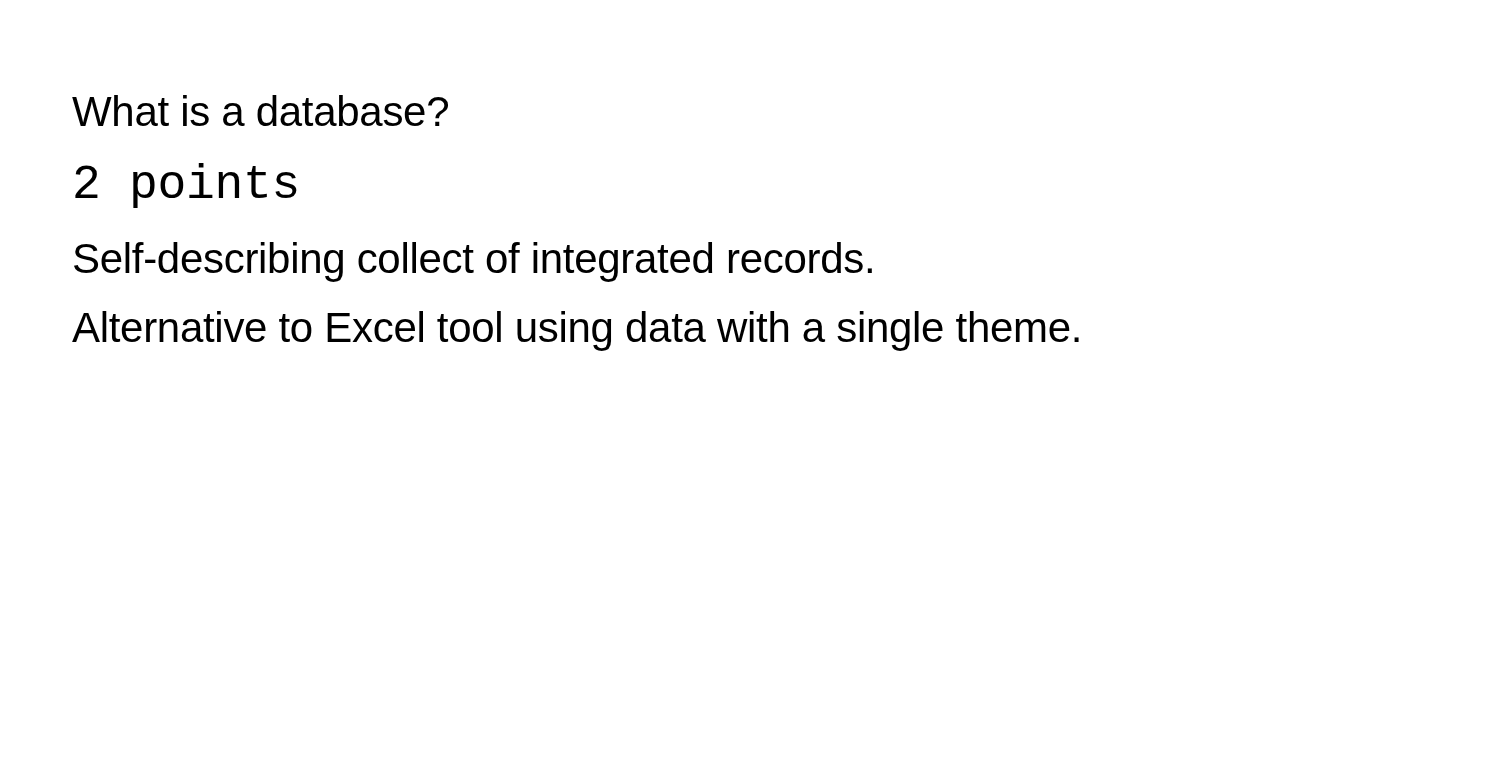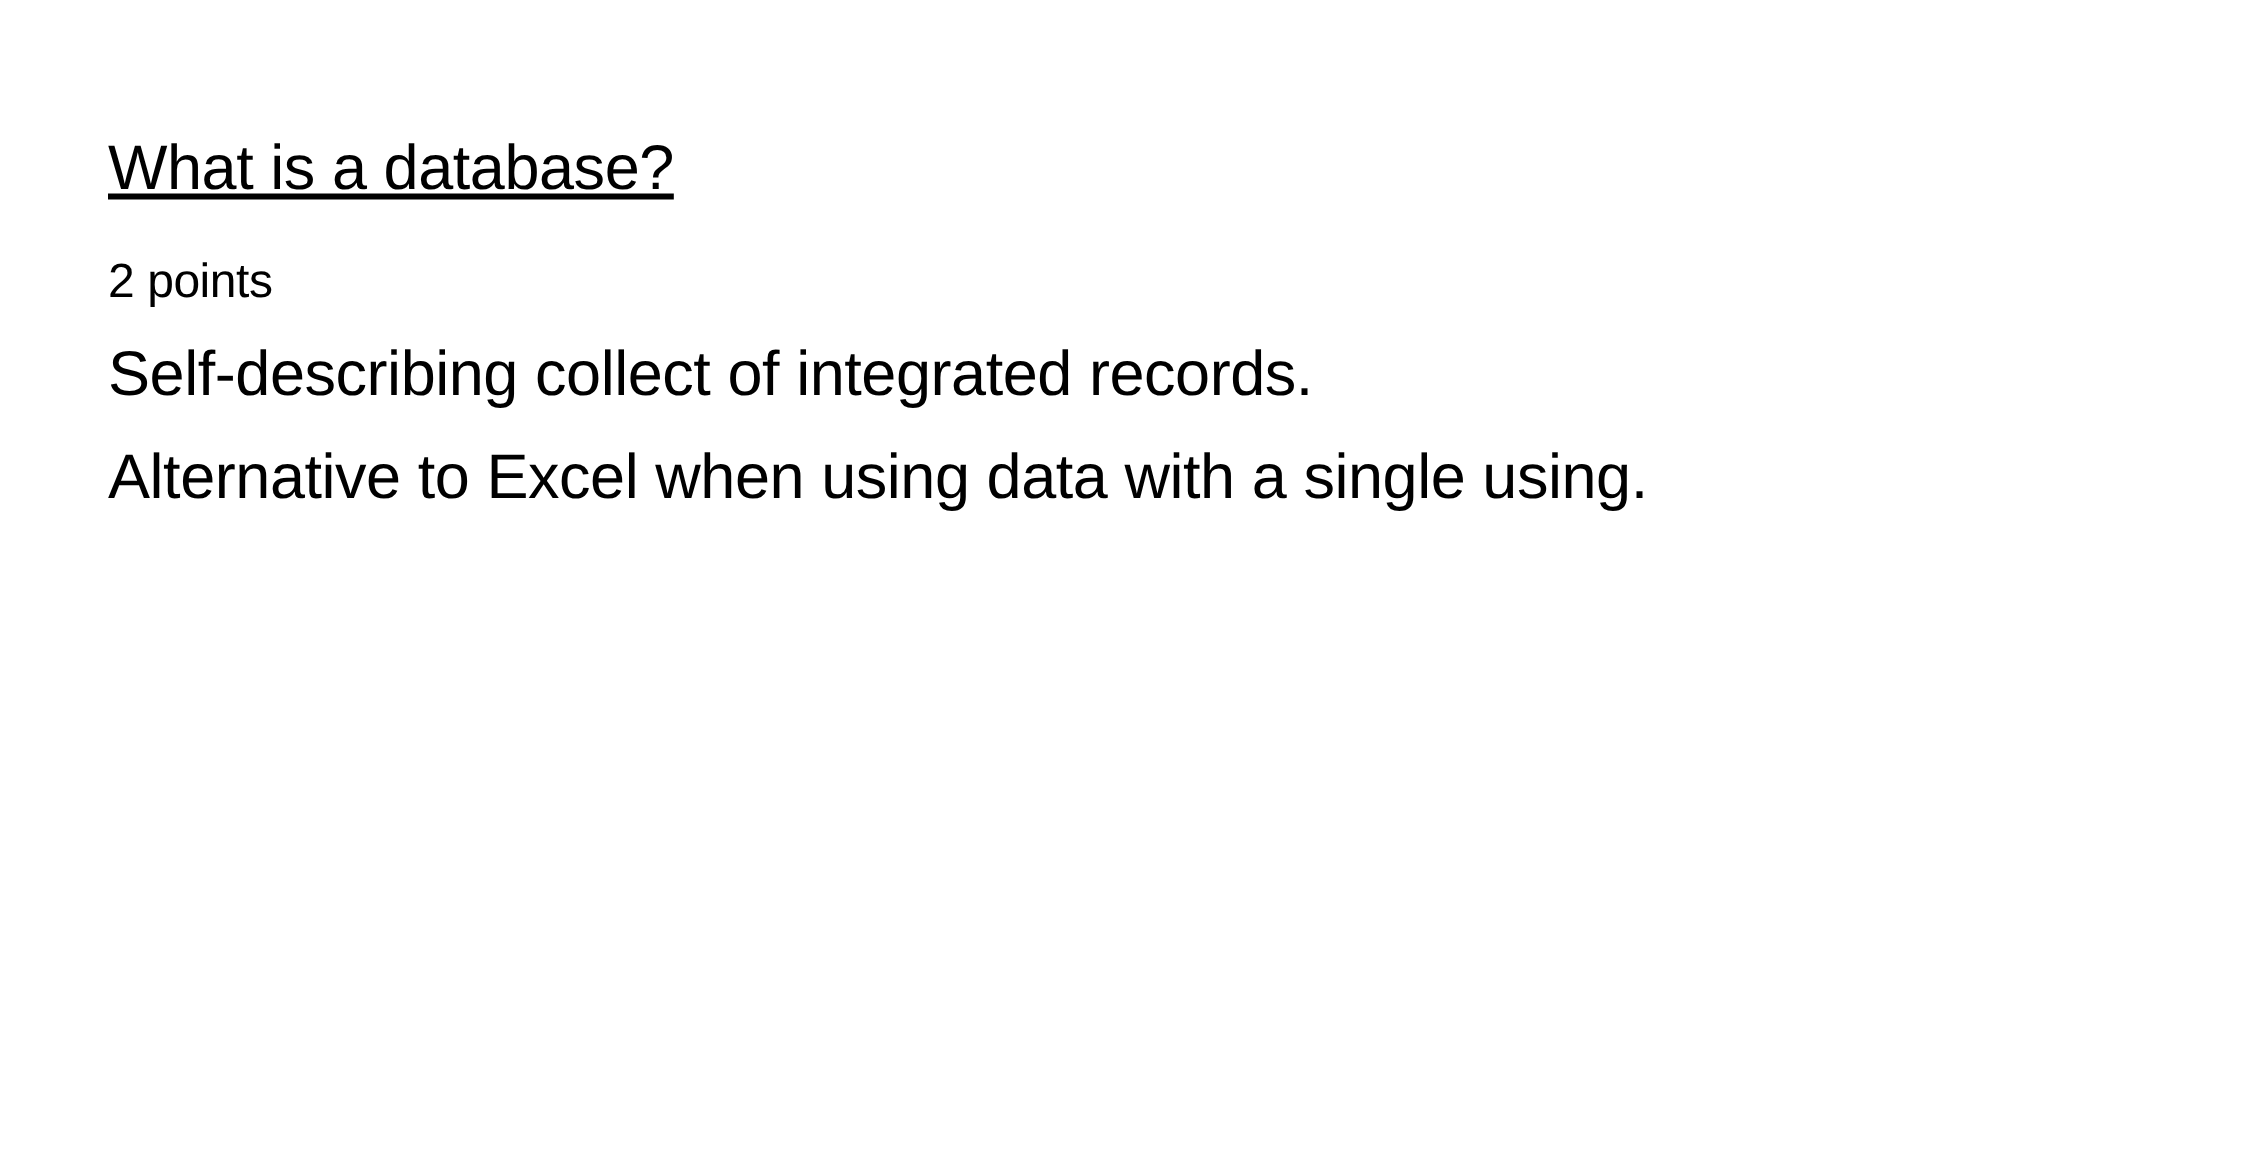--- a/index.html
+++ b/index.html
@@ -13,38 +13,38 @@
       height: 776px;
       font-family: -apple-system, BlinkMacSystemFont, "Segoe UI", Helvetica, Arial, sans-serif;
       color: #000000;
       padding: 80px 72px;
     }
     .question-text {
       font-size: 42px;
       line-height: 1.5;
       font-weight: 400;
       letter-spacing: -0.3px;
-      text-decoration: underline;
     }
     .points-text {
-      font-size: 32px;
+      font-size: 48px;
       line-height: 1.5;
       font-weight: 400;
       letter-spacing: -0.3px;
-      margin-top: 20px;
+      margin-top: 6px;
+      font-family: Liberation Mono, monospace;
     }
     .option-text {
       font-size: 42px;
       line-height: 1.5;
       font-weight: 400;
       letter-spacing: -0.3px;
       margin-top: 6px;
     }
   </style>
 </head>
 <body>
 
 <div>
   <div class="question-text">What is a database?</div>
   <div class="points-text">2 points</div>
   <div class="option-text">Self-describing collect of integrated records.</div>
-  <div class="option-text">Alternative to Excel when using data with a single using.</div>
+  <div class="option-text">Alternative to Excel tool using data with a single theme.</div>
 </div>
 
 </body></html>

